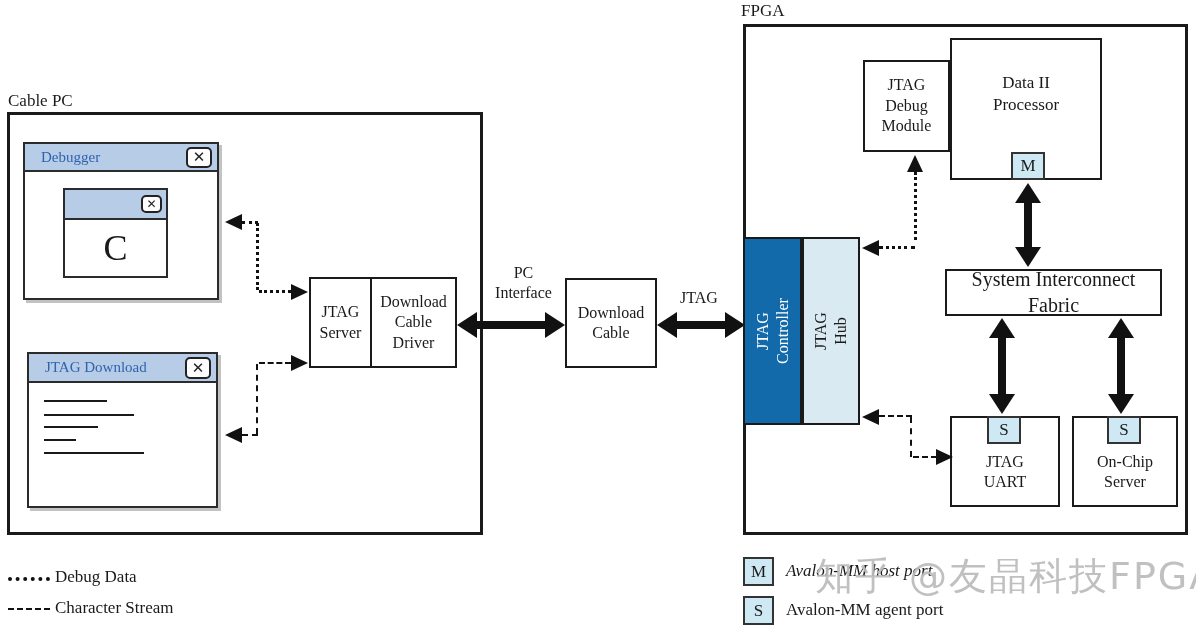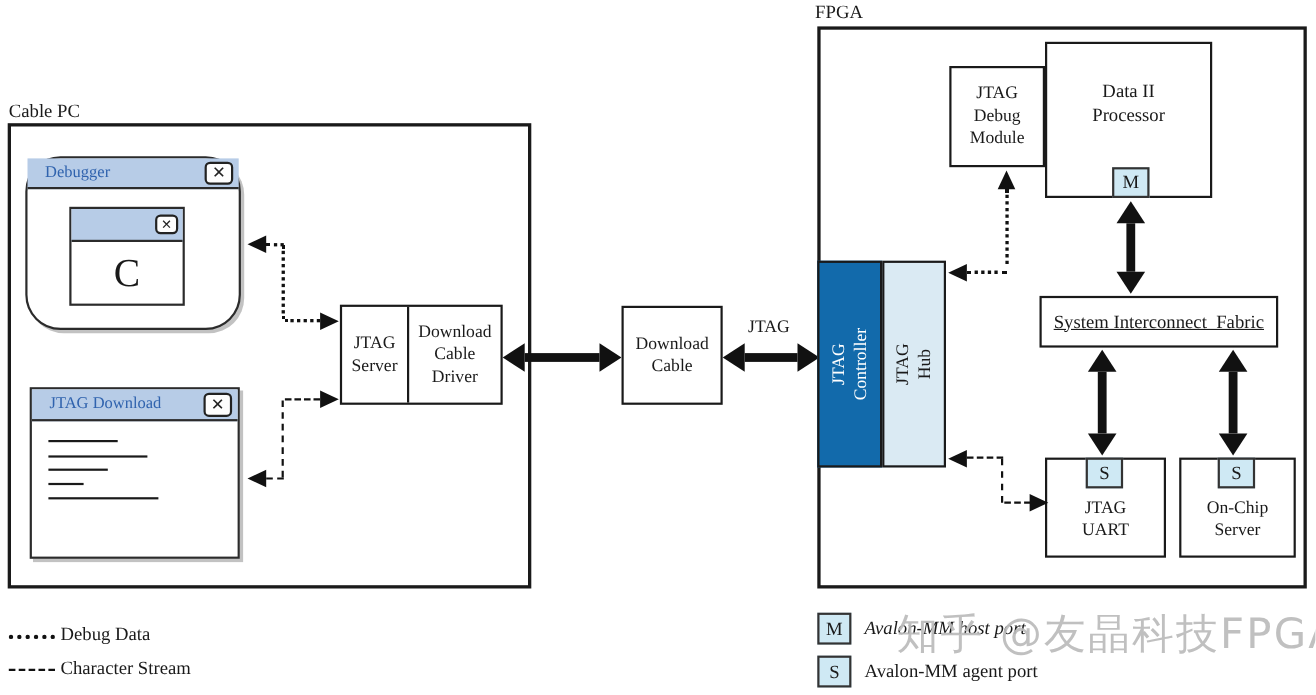--- a/index.html
+++ b/index.html
@@ -56,21 +56,21 @@
   }
 </style>
 </head>
 <body>
 
 <div id="canvas">
 
   <div class="abs seclabel" style="left:8px; top:91px;">Cable PC</div>
   <div class="abs bigbox" style="left:7px; top:112px; width:476px; height:423px;"></div>
 
-  <div class="abs window" style="left:23px; top:142px; width:196px; height:158px;border-radius:32px;">
+  <div class="abs window" style="left:23px; top:142px; width:196px; height:158px;">
     <div class="titlebar" style="height:28px;">
       <span class="titletext">Debugger</span>
       <span class="closebtn" style="width:26px; height:21px; margin-right:5px; font-size:15px;">✕</span>
     </div>
 
     <div class="abs window" style="left:38px; top:44px; width:105px; height:90px; box-shadow:none;">
       <div class="titlebar" style="height:30px;">
         <span class="titletext"></span>
         <span class="closebtn" style="width:21px; height:18px; margin-right:4px; font-size:12px;">✕</span>
       </div>
@@ -107,20 +107,22 @@
   <div class="abs dot-v" style="left:256px; top:223px; height:67px;"></div>
   <div class="abs dot-h" style="left:259px; top:290px; width:32px;"></div>
   <div class="abs tri-r" style="left:291px; top:284px;"></div>
 
   <div class="abs tri-l" style="left:225px; top:427px;"></div>
   <div class="abs dash-h" style="left:242px; top:434px; width:16px;"></div>
   <div class="abs dash-v" style="left:256px; top:364px; height:70px;"></div>
   <div class="abs dash-h" style="left:259px; top:362px; width:32px;"></div>
   <div class="abs tri-r" style="left:291px; top:355px;"></div>
 
+  <div class="abs lbl" style="left:482px; top:263px; width:83px;">PC
+Interface</div>
   <div class="abs arrow-h" style="left:457px; top:312px; width:108px;">
     <div class="head-l"></div>
       <div class="bar"></div>
       <div class="head-r"></div>
   </div>
 
   <div class="abs box" style="left:565px; top:278px; width:92px; height:90px;">
     <span class="lbl">Download
 Cable</span>
   </div>
@@ -151,21 +153,21 @@
   <div class="abs vwrap" style="left:743px; top:237px; width:59px; height:188px; background:#126aab; border:2px solid #1a1a1a; z-index:2;">
     <span class="vtext" style="color:#ffffff;">JTAG
 Controller</span>
   </div>
   <div class="abs vwrap" style="left:802px; top:237px; width:58px; height:188px; background:#daeaf3; border:2px solid #1a1a1a; z-index:2;">
     <span class="vtext">JTAG
 Hub</span>
   </div>
 
   <div class="abs box" style="left:945px; top:269px; width:217px; height:47px;">
-    <span class="lbl" style="font-size:17px;text-decoration:underline;">System Interconnect  Fabric</span>
+    <span class="lbl" style="font-size:20px;">System Interconnect  Fabric</span>
   </div>
 
   <div class="abs box" style="left:950px; top:416px; width:110px; height:91px; align-items:flex-start;">
     <div class="abs port" style="left:35px; top:-2px; width:34px; height:28px;">S</div>
     <span class="lbl" style="padding-top:34px;">JTAG
 UART</span>
   </div>
 
   <div class="abs box" style="left:1072px; top:416px; width:106px; height:91px; align-items:flex-start;">
     <div class="abs port" style="left:33px; top:-2px; width:34px; height:28px;">S</div>

